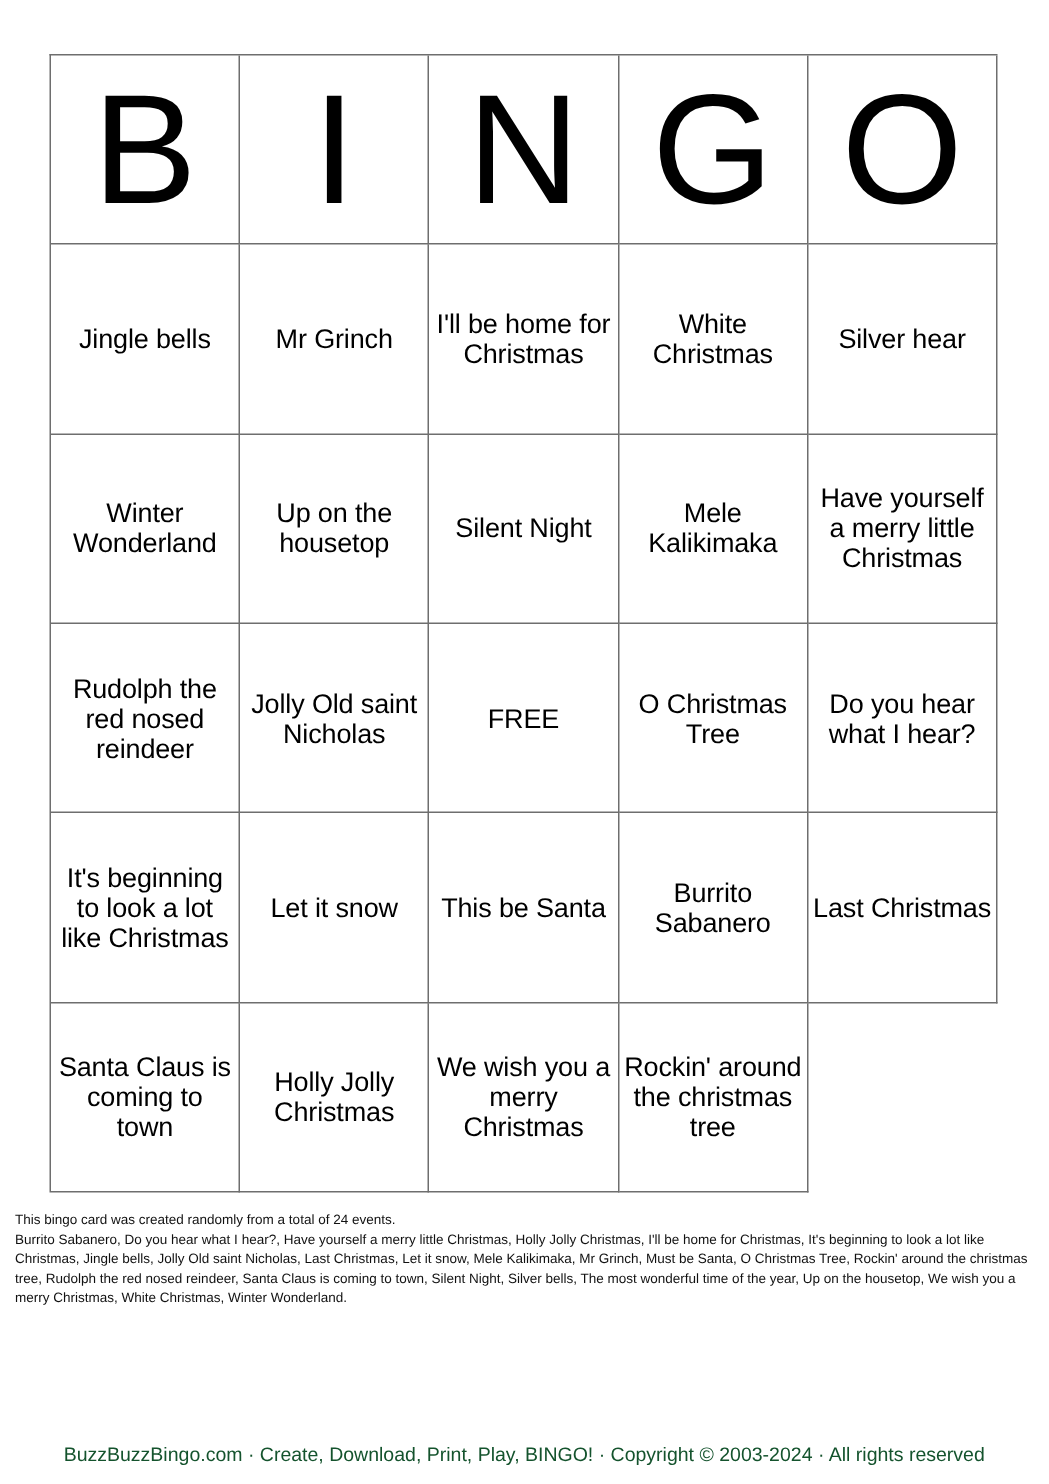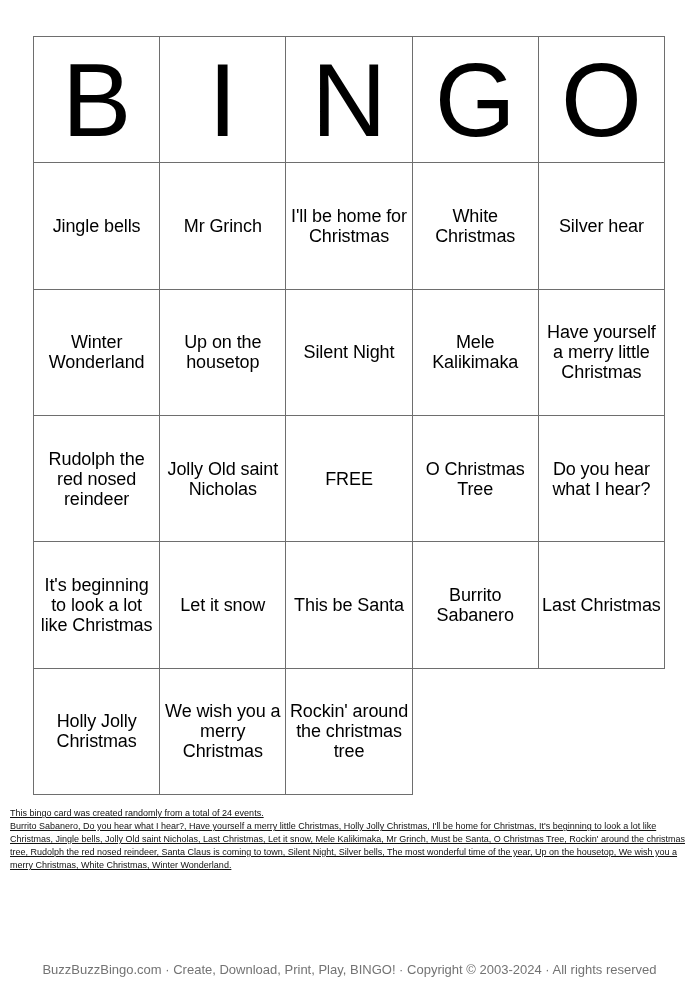--- a/index.html
+++ b/index.html
@@ -7,22 +7,22 @@
          font-family: "Liberation Sans", sans-serif; color: #000; }
   .card { position: absolute; left: 33px; top: 36px; width: 632px; height: 759px;
           display: grid; grid-template-columns: repeat(5, 1fr); grid-template-rows: repeat(6, 1fr);
           border-top: 1px solid #6e6e6e; border-left: 1px solid #6e6e6e; box-sizing: border-box; }
   .cell { border-right: 1px solid #6e6e6e; border-bottom: 1px solid #6e6e6e;
           display: flex; align-items: center; justify-content: center; text-align: center;
           box-sizing: border-box; padding: 0 3px; overflow: hidden; }
   .head { font-size: 104px; line-height: 1; padding-top: 0; }
   .sq { font-size: 18px; line-height: 20px; letter-spacing: -0.1px; }
   .note { position: absolute; left: 10px; top: 807px; width: 682px; font-size: 9px; line-height: 13px; color: #111; }
-  .note p { margin: 0; text-decoration: underline; }
-  .footer { position: absolute; left: 0; top: 962px; width: 699px; text-align: center; font-size: 13px; color: #737373; }
+  .note p { margin: 0; }
+  .footer { position: absolute; left: 0; top: 962px; width: 699px; text-align: center; font-size: 13px; color: #14532d; }
 </style>
 </head>
 <body>
 
 <div class="card">
   <div class="cell head">B</div>
   <div class="cell head">I</div>
   <div class="cell head">N</div>
   <div class="cell head">G</div>
   <div class="cell head">O</div>
@@ -44,20 +44,21 @@
   <div class="cell sq">FREE</div>
   <div class="cell sq">O Christmas Tree</div>
   <div class="cell sq">Do you hear what I hear?</div>
 
   <div class="cell sq">It's beginning to look a lot like Christmas</div>
   <div class="cell sq">Let it snow</div>
   <div class="cell sq">This be Santa</div>
   <div class="cell sq">Burrito Sabanero</div>
 
   <div class="cell sq">Last Christmas</div>
+  <div class="cell sq">Santa Claus is coming to town</div>
   <div class="cell sq">Holly Jolly Christmas</div>
   <div class="cell sq">We wish you a merry Christmas</div>
   <div class="cell sq">Rockin' around the christmas tree</div>
 </div>
 
 <div class="note">
   <p>This bingo card was created randomly from a total of 24 events.</p>
   <p>Burrito Sabanero, Do you hear what I hear?, Have yourself a merry little Christmas, Holly Jolly Christmas, I'll be home for Christmas, It's beginning to look a lot like Christmas, Jingle bells, Jolly Old saint Nicholas, Last Christmas, Let it snow, Mele Kalikimaka, Mr Grinch, Must be Santa, O Christmas Tree, Rockin' around the christmas tree, Rudolph the red nosed reindeer, Santa Claus is coming to town, Silent Night, Silver bells, The most wonderful time of the year, Up on the housetop, We wish you a merry Christmas, White Christmas, Winter Wonderland.</p>
 </div>
 

